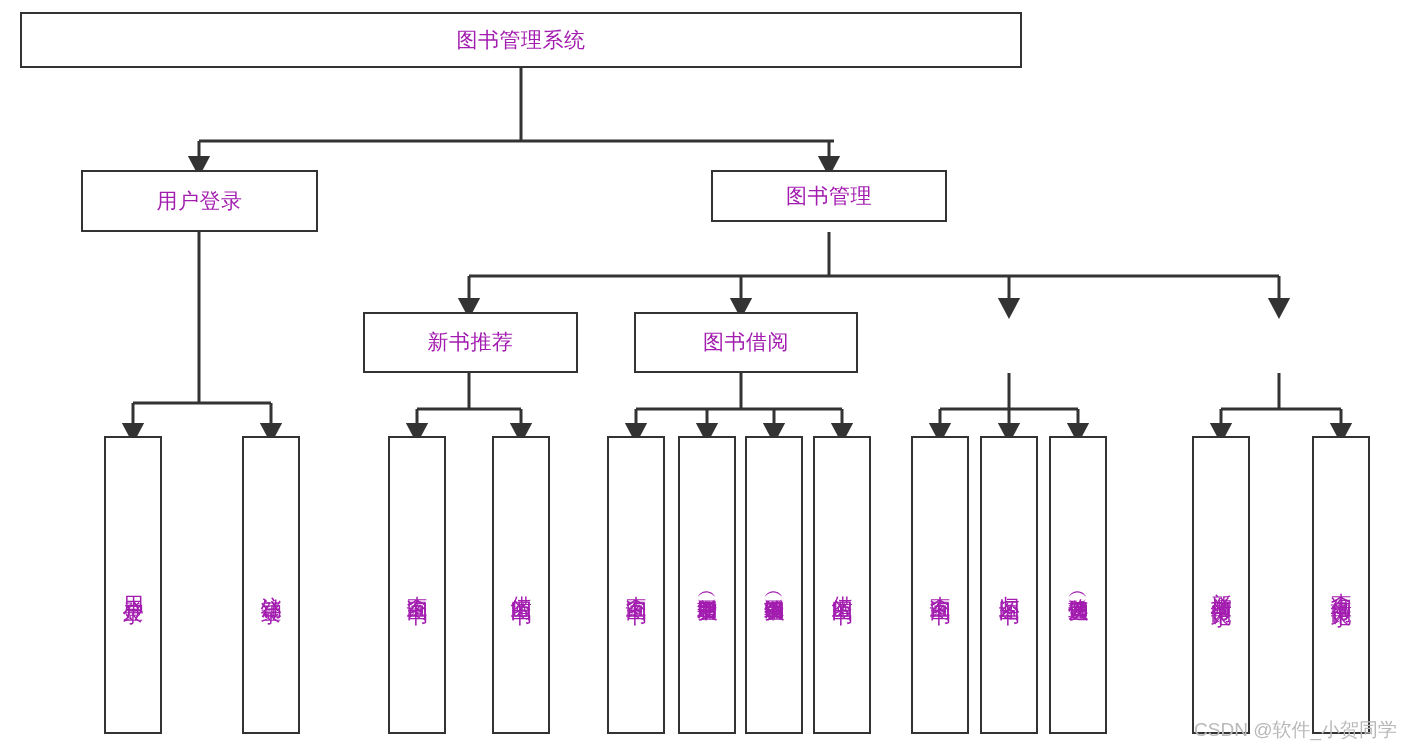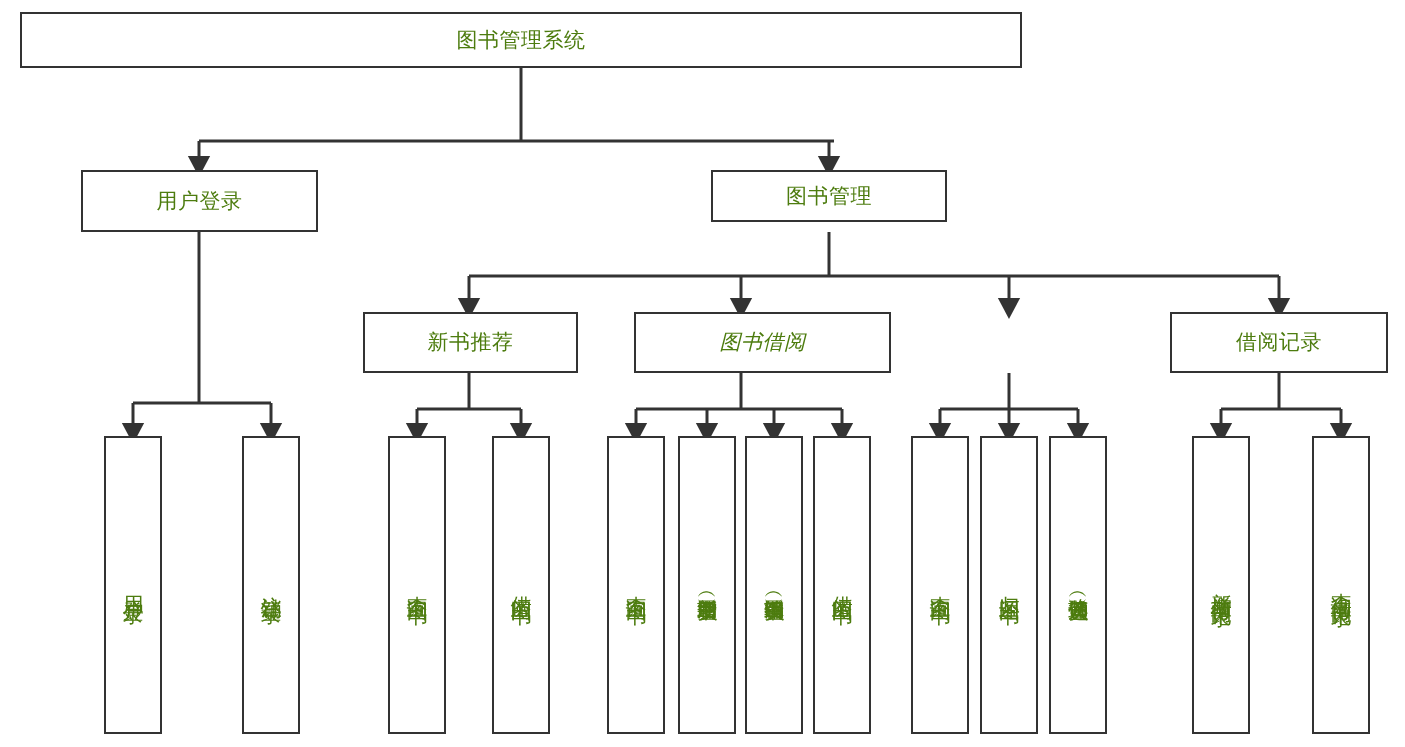--- a/index.html
+++ b/index.html
@@ -26,21 +26,21 @@
     pointer-events: none;
   }
   .node {
     position: absolute;
     box-sizing: border-box;
     border: 2.5px solid #333333;
     background: #ffffff;
     display: flex;
     align-items: center;
     justify-content: center;
-    color: #4d7c0f;
+    color: #a21caf;
   }
   .node .label {
     display: block;
     text-align: center;
     letter-spacing: 0.5px;
   }
   .node-h .label {
     font-size: 21px;
     line-height: 1.15;
     white-space: nowrap;
@@ -134,25 +134,22 @@
   <div class="node node-h" style="left:81px; top:170px; width:237px; height:62px;">
     <span class="label">用户登录</span>
   </div>
   <div class="node node-h" style="left:711px; top:170px; width:236px; height:52px;">
     <span class="label">图书管理</span>
   </div>
 
   <div class="node node-h" style="left:363px; top:312px; width:215px; height:61px;">
     <span class="label">新书推荐</span>
   </div>
-  <div class="node node-h" style="left:634px; top:312px; width:257px; height:61px;font-style:italic;">
+  <div class="node node-h" style="left:634px; top:312px; width:224px; height:61px;">
     <span class="label">图书借阅</span>
-  </div>
-  <div class="node node-h" style="left:1170px; top:312px; width:218px; height:61px;">
-    <span class="label">借阅记录</span>
   </div>
 
   <div class="node node-leaf" style="left:104px; top:436px; width:58px; height:298px;">
     <span class="label">用户登录</span>
   </div>
   <div class="node node-leaf" style="left:242px; top:436px; width:58px; height:298px;">
     <span class="label">注销登录</span>
   </div>
 
   <div class="node node-leaf" style="left:388px; top:436px; width:58px; height:298px;">
@@ -185,14 +182,15 @@
     <span class="label">确认归还（管理员）</span>
   </div>
 
   <div class="node node-leaf" style="left:1192px; top:436px; width:58px; height:298px;">
     <span class="label">新增借阅记录</span>
   </div>
   <div class="node node-leaf" style="left:1312px; top:436px; width:58px; height:298px;">
     <span class="label">查询借阅记录</span>
   </div>
 
+  <div id="watermark">CSDN @软件_小贺同学</div>
 
 </div>
 
 </body></html>

